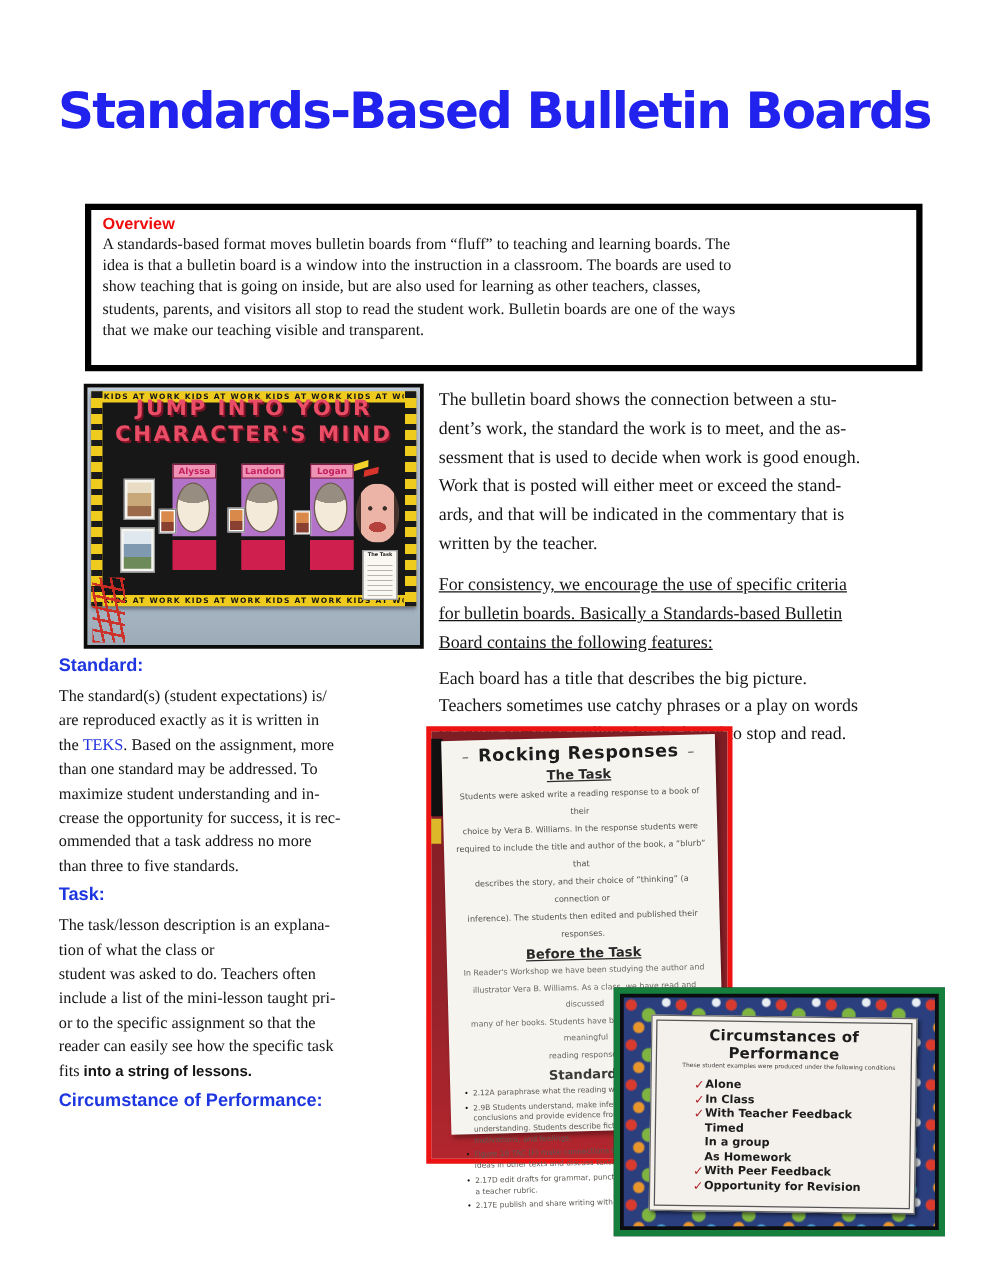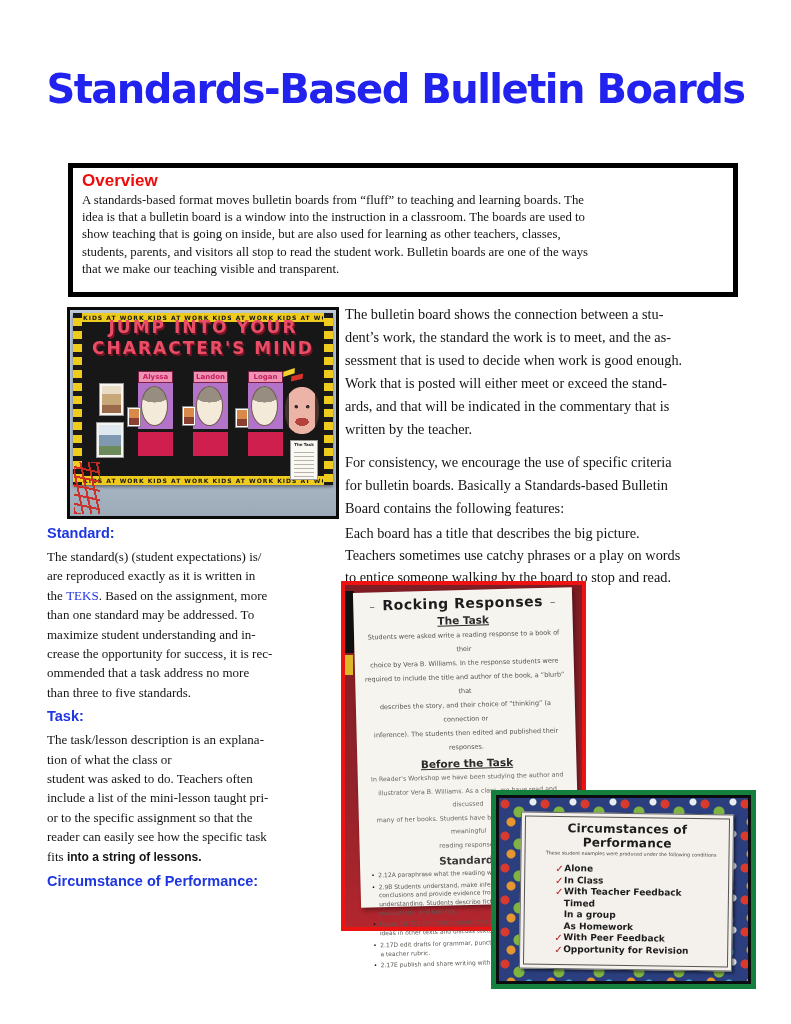--- a/index.html
+++ b/index.html
@@ -8,29 +8,29 @@
 
   
   .doc-title{position:absolute;top:66px;left:0;right:0;text-align:center;
     font-family:"DejaVu Sans",sans-serif;font-weight:bold;font-size:40px;
     letter-spacing:-1.5px;color:#2222ee;}
 
   
   .overview{position:absolute;left:68px;top:163px;width:670px;height:134px;
     box-sizing:border-box;border:5px solid #000;padding:3px 9px;background:#fff;}
   .ov-head{font-family:"Liberation Sans",sans-serif;font-weight:bold;
-    font-size:17px;color:#ee0b0b;margin:0;}
+    font-size:13px;color:#ee0b0b;margin:0;}
   .pre{white-space:pre-line;}
   .ov-body{font-size:12.8px;line-height:17.2px;margin:1px 0 0 0;}
 
   
   .col-right{position:absolute;left:345px;top:303px;width:400px;font-size:14.3px;line-height:23px;}
-  .col-right p{margin:0;}
+  .col-right p{margin:6px;}
   .col-right .p1{margin-bottom:10px;}
-  .col-right .p2{margin-bottom:2px;}
+  .col-right .p2{margin-bottom:2px;text-decoration:underline;}
   .blue-head{font-family:"Liberation Sans",sans-serif;font-weight:bold;
     font-size:14.5px;color:#1e36e0;margin:2px 0 1px 0;line-height:18px;}
   .col-right .p3{line-height:22px;}
 
   .col-left{position:absolute;left:47px;top:524px;width:296px;font-size:13px;line-height:19.4px;}
   .col-left p{margin:0 0 5px 0;}
   .teks{color:#2233dd;text-decoration:none;cursor:pointer;}
   .sans-tail{font-family:"Liberation Sans",sans-serif;font-weight:bold;font-size:12px;}
 
   

